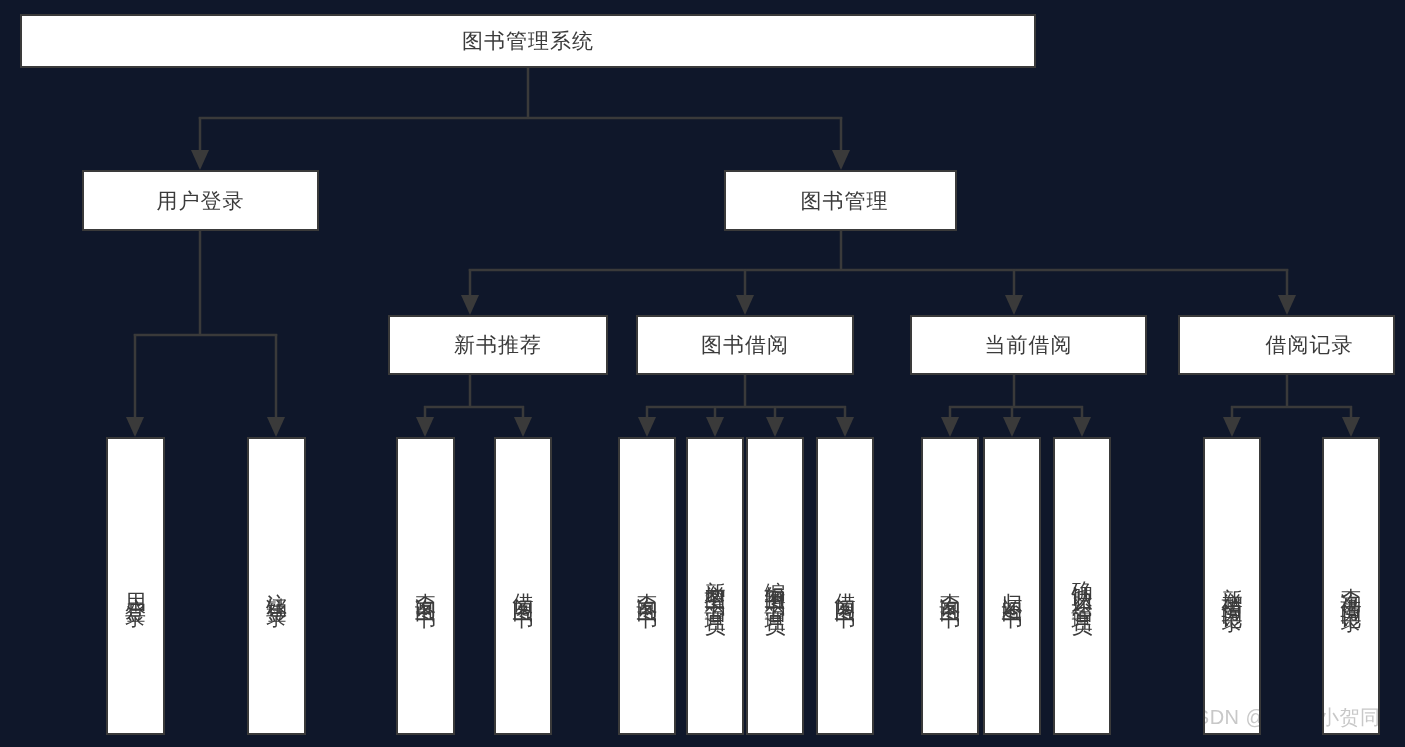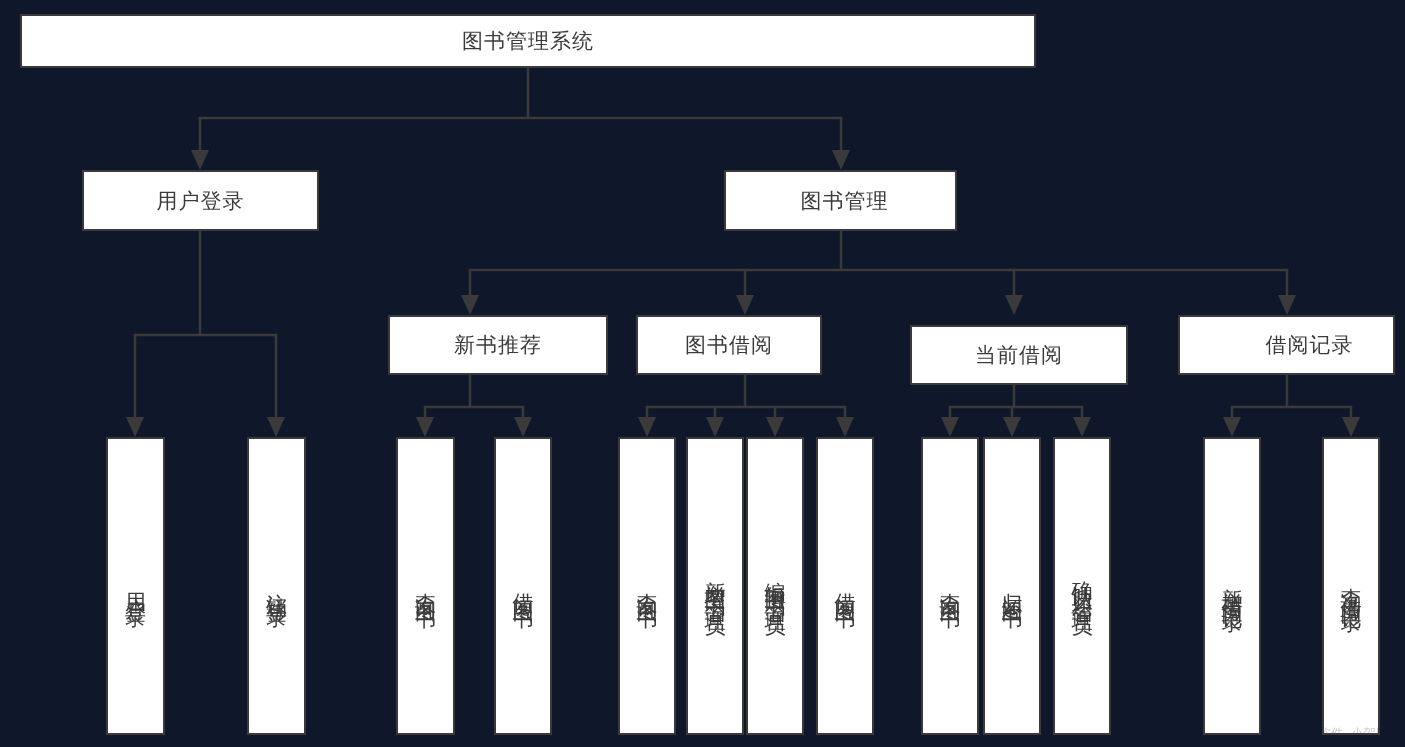--- a/index.html
+++ b/index.html
@@ -34,22 +34,22 @@
   }
   .node.h span { display: inline-block; }
   .node.v span {
     writing-mode: vertical-rl;
     letter-spacing: 5px;
     font-size: 21px;
   }
   #watermark {
     position: absolute;
     right: 4px;
-    bottom: 5px;
-    font-size: 12px;
+    bottom: 16px;
+    font-size: 20px;
     color: #c8c8c8;
     letter-spacing: 0.5px;
     mix-blend-mode: darken;
     z-index: 10;
   }
 </style>
 </head>
 <body>
 
 <div id="canvas">
@@ -137,24 +137,24 @@
   <div class="node h" style="left: 82px; top: 170px; width: 237px; height: 61px; border-color: rgb(58, 58, 58); background: rgb(255, 255, 255); color: rgb(59, 59, 59);">
     <span>用户登录</span>
   </div>
   <div class="node h" style="left: 724px; top: 170px; width: 233px; height: 61px; border-color: rgb(58, 58, 58); background: rgb(255, 255, 255); color: rgb(59, 59, 59); padding-left: 8px;">
     <span>图书管理</span>
   </div>
 
   <div class="node h" style="left: 360px; top: 315px; width: 220px; height: 60px; border-color: rgb(58, 58, 58); background: rgb(255, 255, 255); color: rgb(59, 59, 59); margin-left: 28px;">
     <span>新书推荐</span>
   </div>
-  <div class="node h" style="left: 636px; top: 315px; width: 186px; height: 60px; border-color: rgb(58, 58, 58); background: rgb(255, 255, 255); color: rgb(59, 59, 59);">
+  <div class="node h" style="left: 636px; top: 315px; width: 218px; height: 60px; border-color: rgb(58, 58, 58); background: rgb(255, 255, 255); color: rgb(59, 59, 59);">
     <span>图书借阅</span>
   </div>
-  <div class="node h" style="left: 910px; top: 325px; width: 218px; height: 60px; border-color: rgb(58, 58, 58); background: rgb(255, 255, 255); color: rgb(59, 59, 59);">
+  <div class="node h" style="left: 910px; top: 315px; width: 237px; height: 60px; border-color: rgb(58, 58, 58); background: rgb(255, 255, 255); color: rgb(59, 59, 59);">
     <span>当前借阅</span>
   </div>
   <div class="node h" style="left: 1178px; top: 315px; width: 217px; height: 60px; border-color: rgb(58, 58, 58); background: rgb(255, 255, 255); color: rgb(59, 59, 59); padding-left: 46px;">
     <span>借阅记录</span>
   </div>
 
   <div class="node v" style="left: 106px; top: 437px; width: 59px; height: 298px; border-color: rgb(58, 58, 58); background: rgb(255, 255, 255); color: rgb(59, 59, 59);">
     <span>用户登录</span>
   </div>
   <div class="node v" style="left: 247px; top: 437px; width: 59px; height: 298px; border-color: rgb(58, 58, 58); background: rgb(255, 255, 255); color: rgb(59, 59, 59);">

